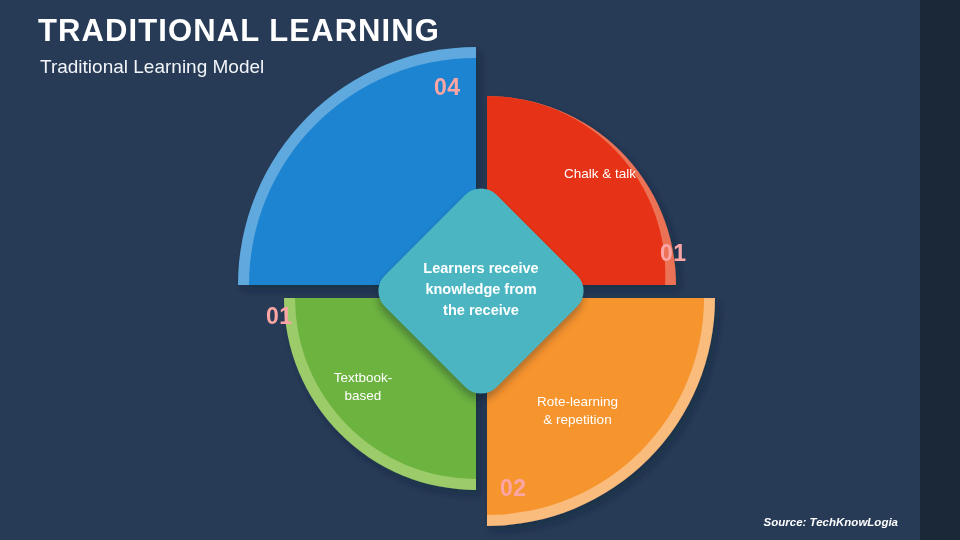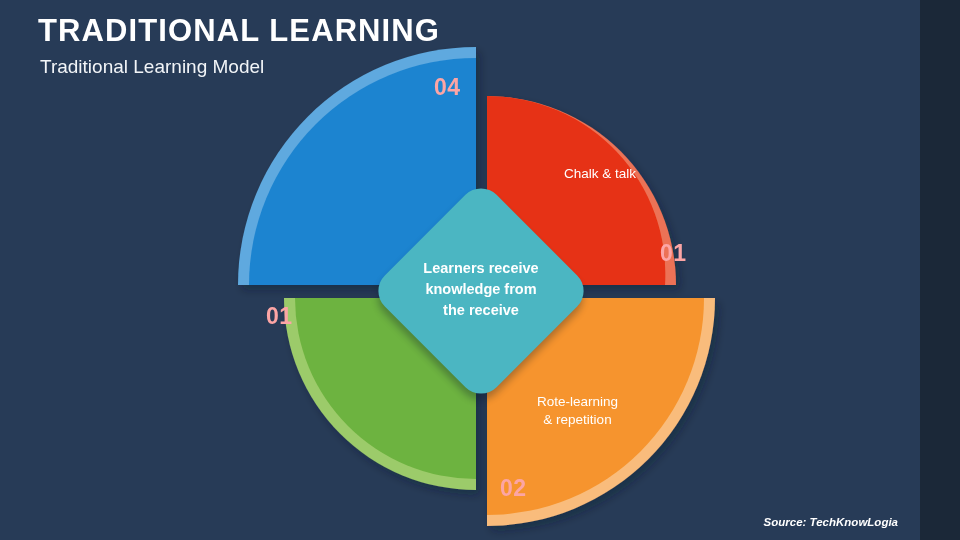--- a/index.html
+++ b/index.html
@@ -172,20 +172,24 @@
       <span>Chalk &amp; talk</span>
     </div>
     <div class="petal-num" id="num-01">01</div>
 
     <div class="petal-label" id="label-02">
       <span>Rote-learning</span><br>
       <span>&amp; repetition</span>
     </div>
     <div class="petal-num" id="num-02">02</div>
 
+    <div class="petal-label" id="label-03">
+      <span>Textbook-</span><br>
+      <span>based</span>
+    </div>
     <div class="petal-num" id="num-03">01</div>
 
     <div class="petal-num" id="num-04">04</div>
 
     <div id="center-wrap">
       <div id="center-diamond"></div>
       <div id="center-text">
         <span>Learners receive</span><br>
         <span>knowledge from</span><br>
         <span>the receive</span>

